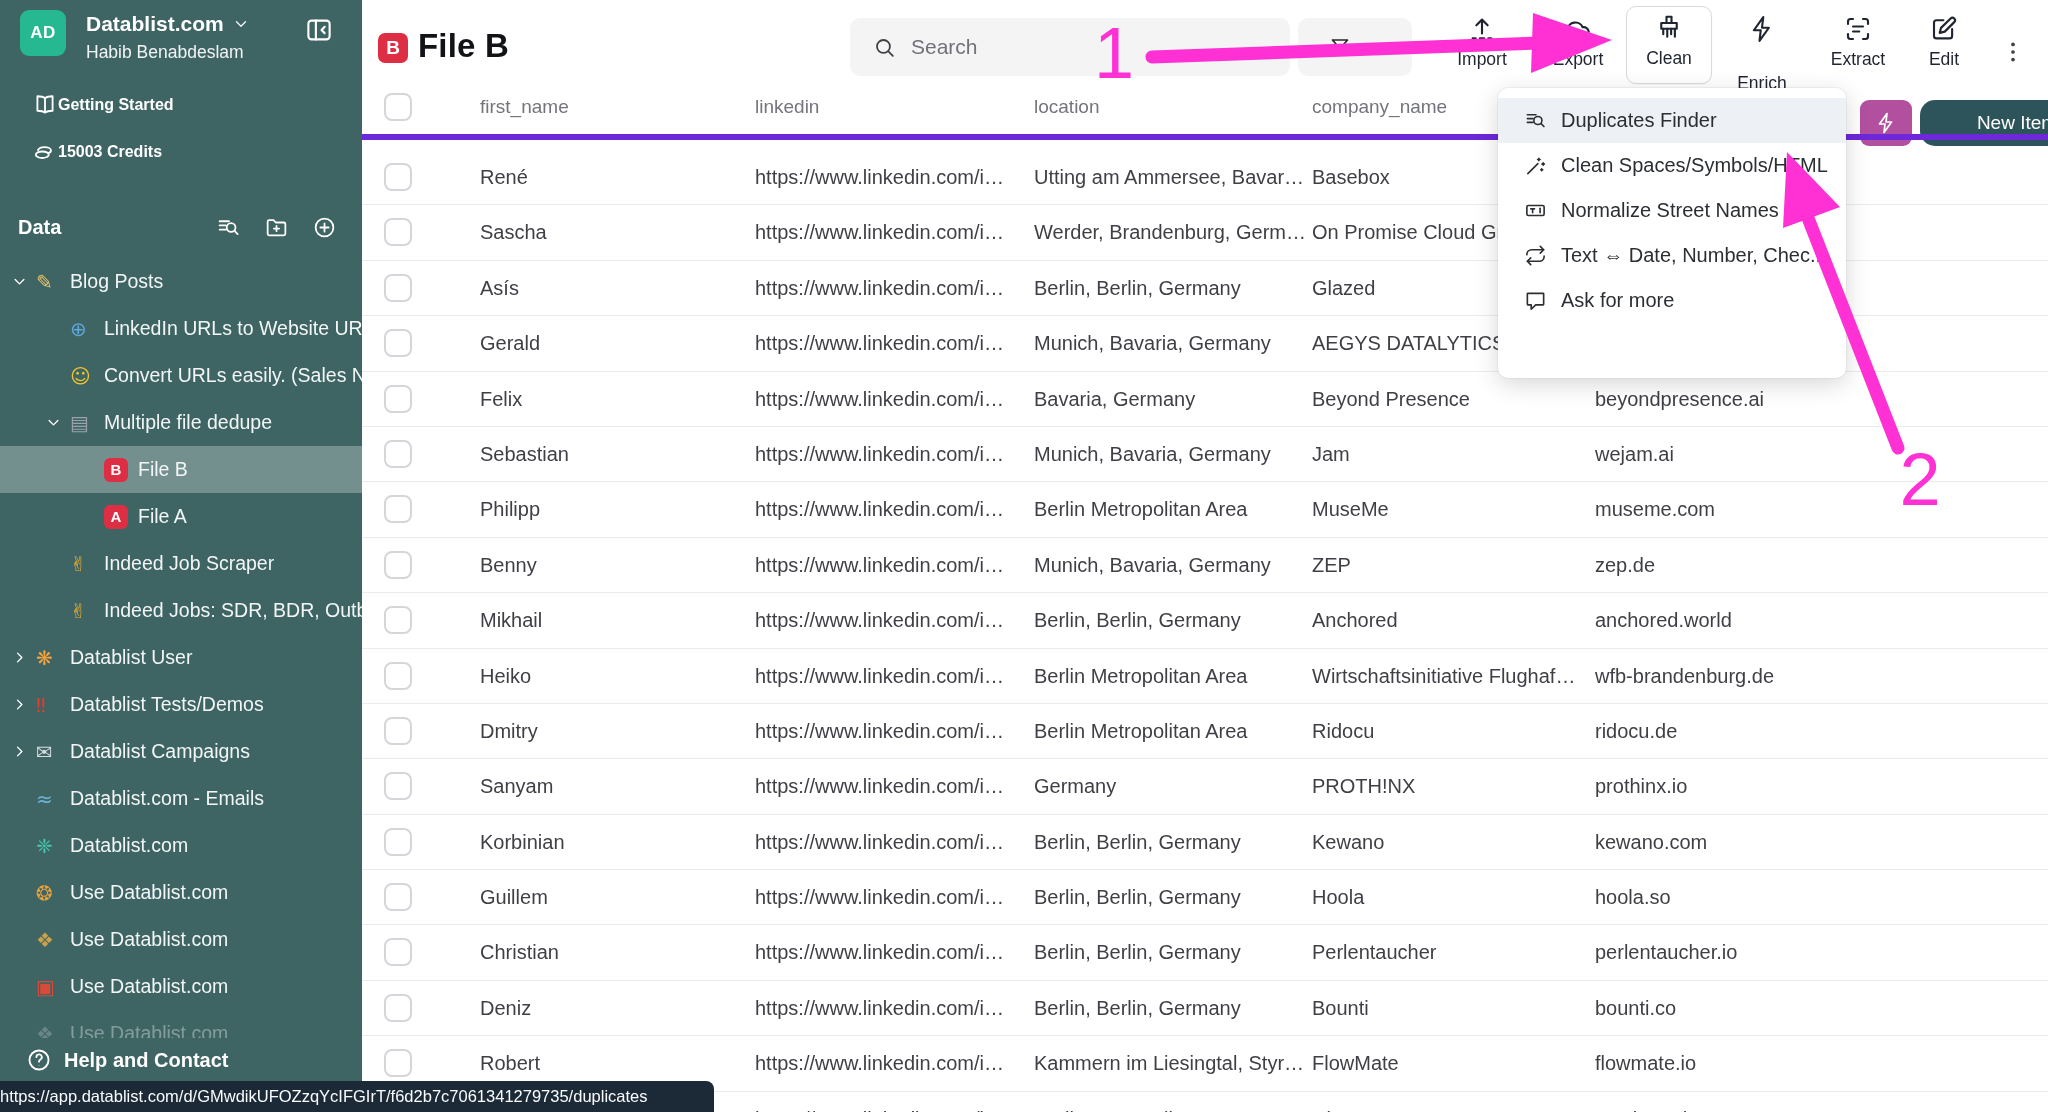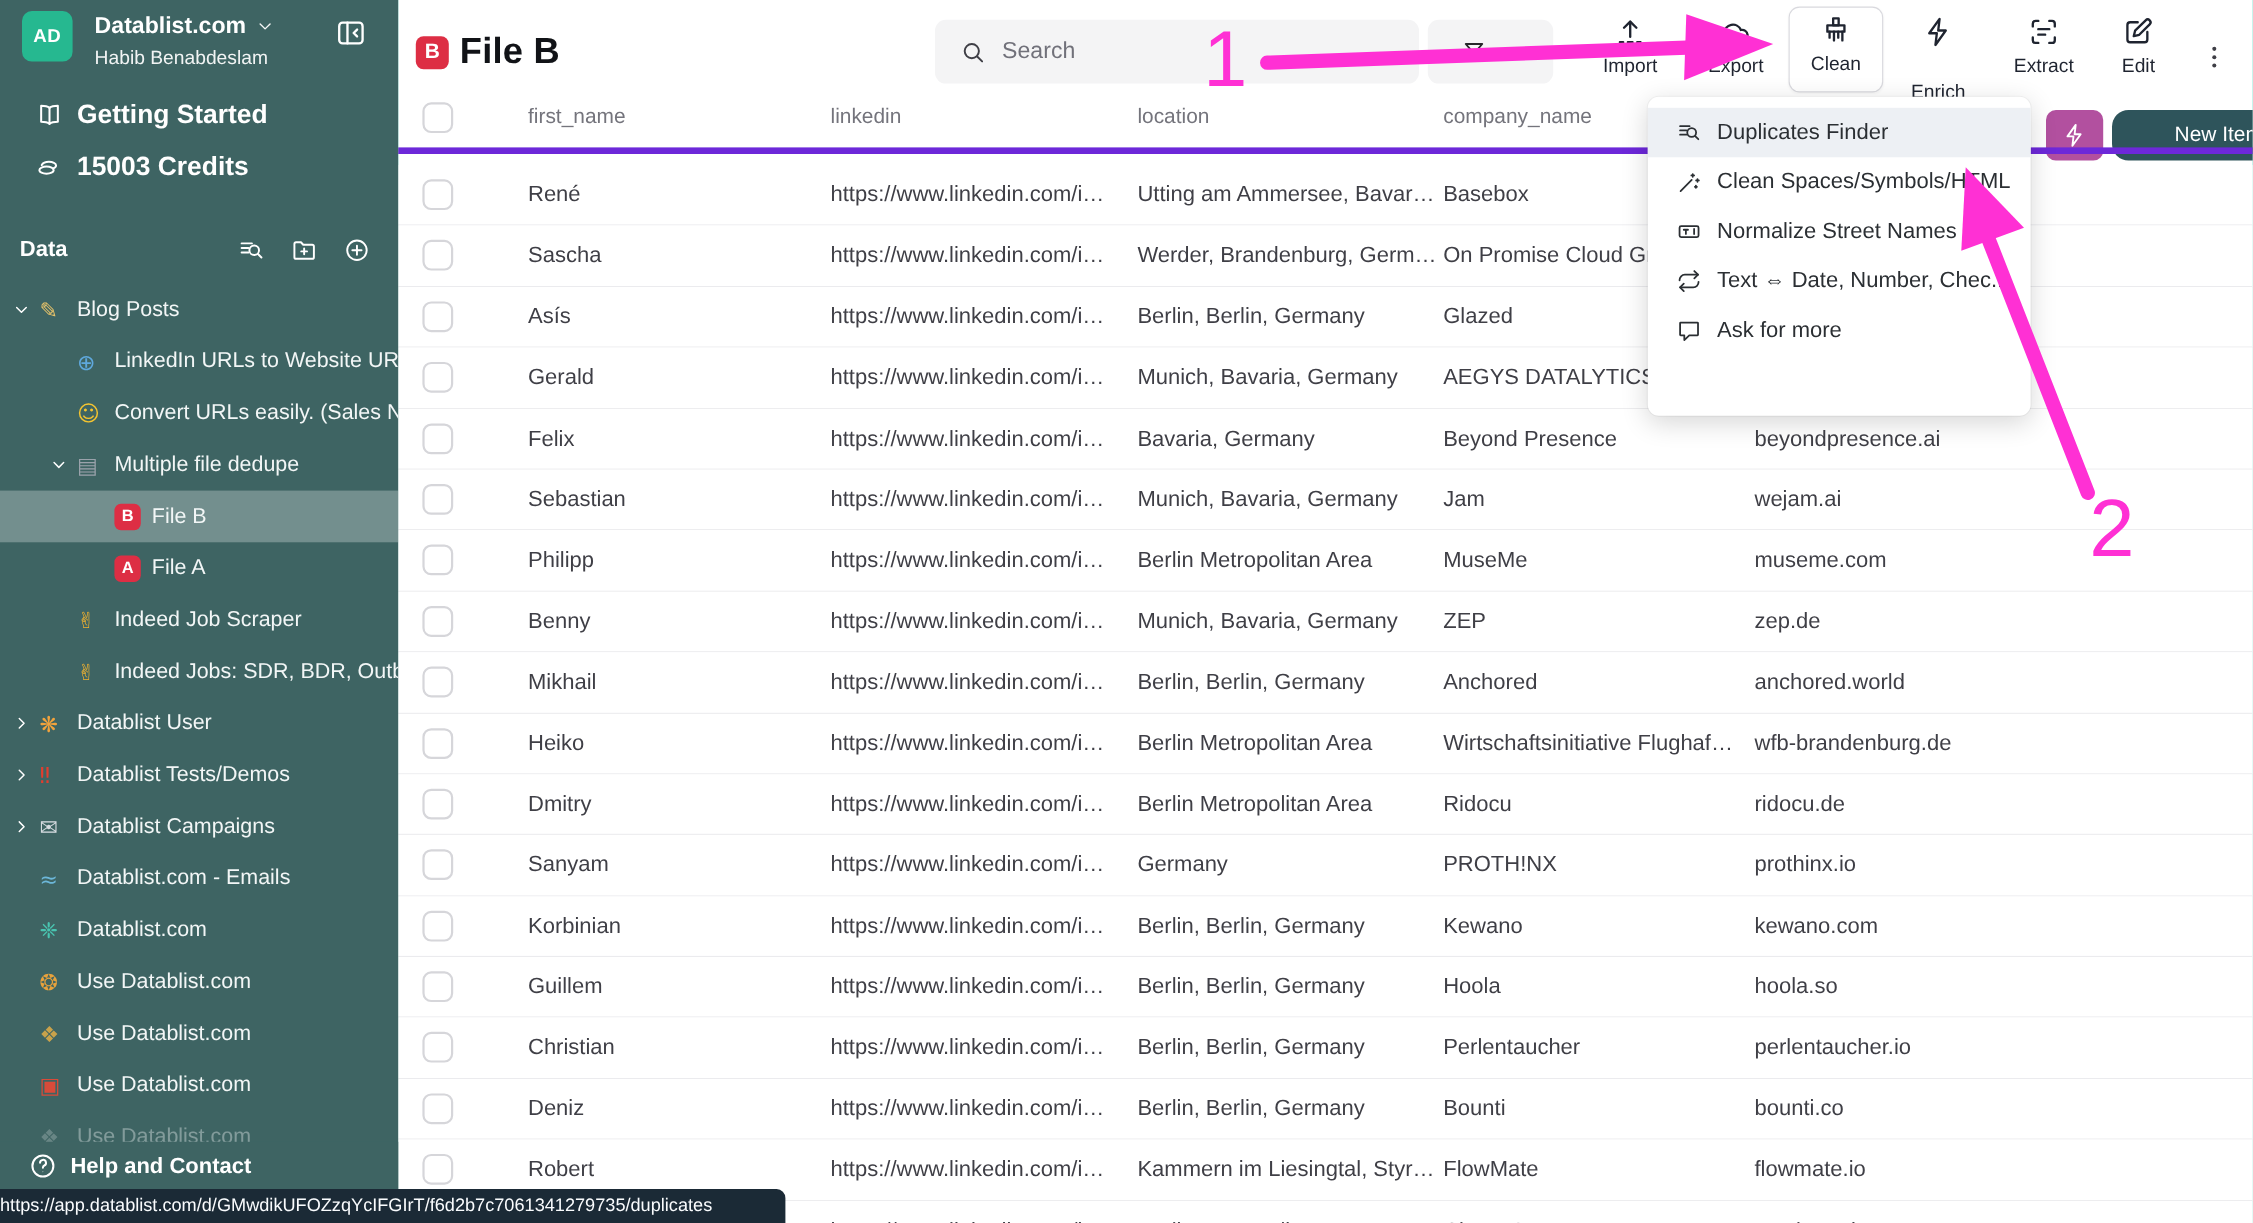--- a/index.html
+++ b/index.html
@@ -10,21 +10,21 @@
   
   #sidebar{position:absolute;left:0;top:0;width:362px;height:1112px;background:#3e6463;color:#fff;z-index:10;}
   .ws-avatar{position:absolute;left:20px;top:10px;width:46px;height:46px;border-radius:9px;background:#26b890;color:#fff;
     font-size:17px;font-weight:700;display:flex;align-items:center;justify-content:center;letter-spacing:.5px;}
   .ws-name{position:absolute;left:86px;top:12px;font-size:21px;font-weight:700;display:flex;align-items:center;gap:8px;white-space:nowrap;}
   .ws-name .ic{width:18px;height:18px;opacity:.95;}
   .ws-user{position:absolute;left:86px;top:42px;font-size:17.5px;color:rgba(255,255,255,.93);white-space:nowrap;}
   .collapse-btn{position:absolute;left:304px;top:15px;width:30px;height:30px;color:#fff;}
   .side-row{position:absolute;left:0;width:362px;height:38px;display:flex;align-items:center;cursor:pointer;}
   .side-row .ic{width:26px;height:26px;margin-left:32px;}
-  .side-row .lbl{margin-left:12px;font-size:24px;font-weight:600;white-space:nowrap;}
+  .side-row .lbl{font-size:16px;font-weight:600;white-space:nowrap;}
   .data-hdr{position:absolute;left:0;top:206px;width:362px;height:42px;display:flex;align-items:center;}
   .data-hdr .dlabel{margin-left:18px;font-size:20px;font-weight:700;}
   .data-hdr .hic{position:absolute;width:25px;height:25px;top:9px;color:#fff;cursor:pointer;}
   #tree{position:absolute;left:0;top:258px;width:362px;}
   .tree-item{display:flex;align-items:center;height:47px;font-size:19.5px;font-weight:500;color:#f2f6f6;
     white-space:nowrap;overflow:hidden;cursor:pointer;padding-right:4px;}
   .tree-item .chev{width:26px;height:20px;flex:0 0 26px;color:#fff;display:inline-flex;}
   .tree-item .chev .ic{width:19px;height:19px;}
   .tree-item .emoji{flex:0 0 34px;font-size:20px;font-family:"DejaVu Sans",sans-serif;line-height:1;}
   .tree-item.selected{background:rgba(255,255,255,.28);}

